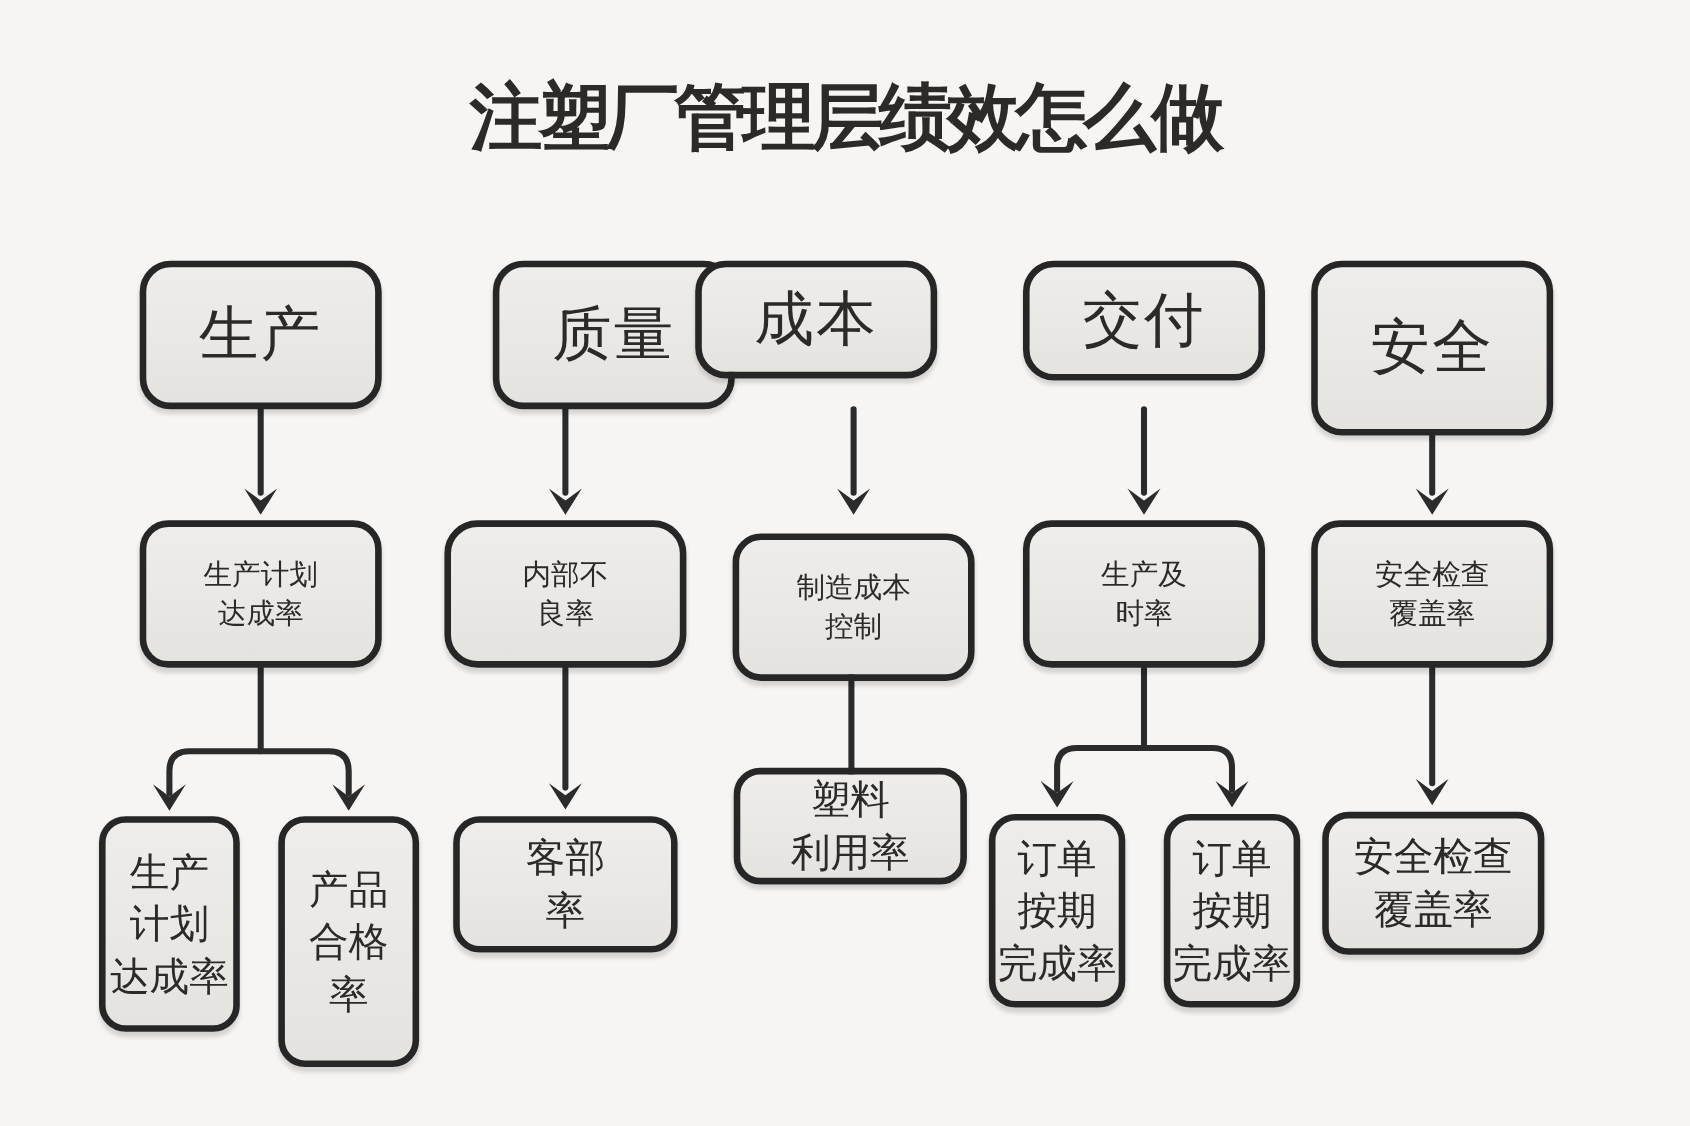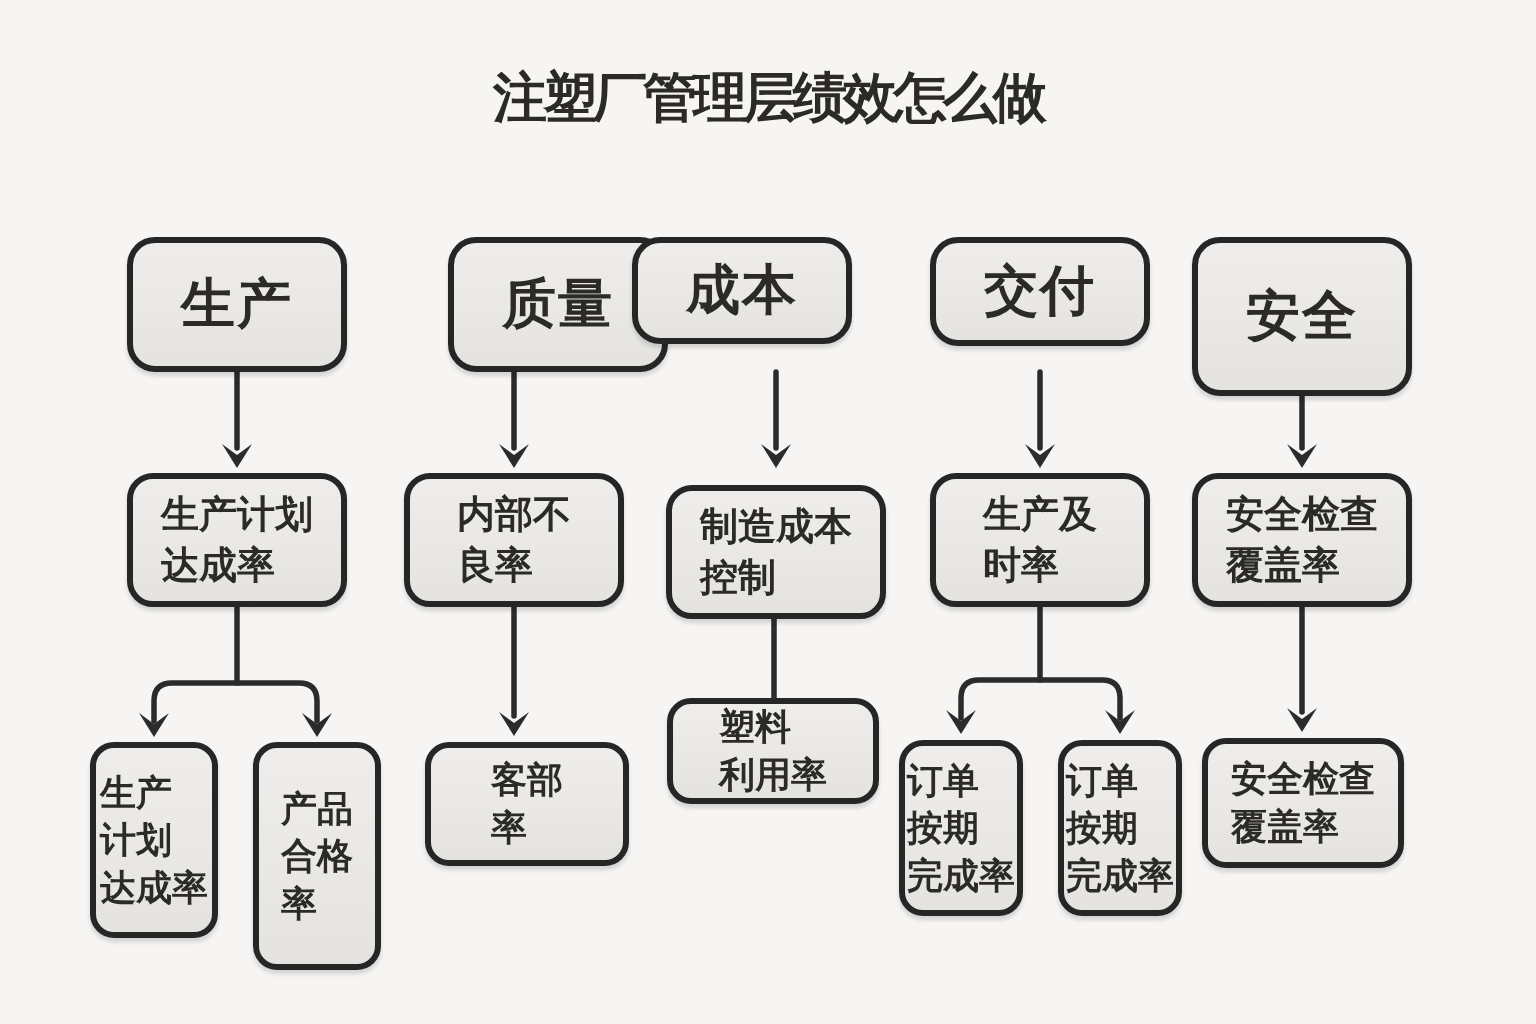--- a/index.html
+++ b/index.html
@@ -3,36 +3,36 @@
 <meta charset="utf-8">
 <style>
   html,body { margin:0; padding:0; background:#f6f5f3; }
   .canvas {
     position:relative; width:1536px; height:1024px;
     background:var(--bg,#f6f5f3); overflow:hidden;
     font-family:"Liberation Sans","DejaVu Sans",sans-serif;
   }
   .title {
     position:absolute; left:0; right:0; top:62px; margin:0;
-    text-align:center; font-size:54px; font-weight:900;
+    text-align:center; font-size:66px; font-weight:900;
     letter-spacing:-4px; color:var(--ink,#262522);
   }
   svg.wires { position:absolute; left:0; top:0; width:1536px; height:1024px; }
   .wire { stroke:var(--wire,#2b2b2b); stroke-width:5.5; fill:none; stroke-linecap:round; }
   .head { fill:var(--wire,#2b2b2b); stroke:none; }
   .node {
     position:absolute; box-sizing:border-box;
     background:linear-gradient(180deg,#eeedeb 0%, var(--fill,#e9e8e5) 55%, #e4e3e0 100%);
     border:6px solid var(--line,#262626);
     display:flex; align-items:center; justify-content:center;
-    font-weight:bold; color:var(--ink,#2b2a28);
+    text-align:center; font-weight:normal; color:var(--ink,#2b2a28);
     white-space:pre-line; box-shadow:0 4px 4px rgba(0,0,0,.14);
   }
   .r1 { border-radius:28px; font-size:54px; letter-spacing:2px; }
-  .r2 { border-radius:26px; font-size:38px; line-height:1.35; }
+  .r2 { border-radius:26px; font-size:26px; line-height:1.35; }
   .r3 { border-radius:24px; font-size:36px; line-height:1.32; }
 </style>
 </head>
 <body>
 
 <div class="canvas">
 
   <h1 class="title">注塑厂管理层绩效怎么做</h1>
 
   <svg class="wires" viewBox="0 0 1536 1024" xmlns="http://www.w3.org/2000/svg">
@@ -67,36 +67,36 @@
   </svg>
 
   <div class="node r1" style="left:127px; top:237px; width:220px; height:135px;">生产</div>
   <div class="node r1" style="left:404px; top:237px; width:220px; height:135px;margin-left:44px;">质量</div>
   <div class="node r1" style="left:632px; top:237px; width:220px; height:107px;">成本</div>
   <div class="node r1" style="left:930px; top:237px; width:220px; height:109px;">交付</div>
   <div class="node r1" style="left:1192px; top:237px; width:220px; height:159px;">安全</div>
 
   <div class="node r2" style="left:127px; top:473px; width:220px; height:134px;">生产计划
 达成率</div>
-  <div class="node r2" style="left:404px; top:473px; width:220px; height:134px;">内部不
+  <div class="node r2" style="left:404px; top:473px; width:220px; height:134px;border-radius:30px;">内部不
 良率</div>
   <div class="node r2" style="left:666px; top:473px; width:220px; height:134px;margin-top:12px;">制造成本
 控制</div>
   <div class="node r2" style="left:930px; top:473px; width:220px; height:134px;">生产及
 时率</div>
   <div class="node r2" style="left:1192px; top:473px; width:220px; height:134px;">安全检查
 覆盖率</div>
 
   <div class="node r3" style="left:90px; top:742px; width:128px; height:196px;">生产
 计划
 达成率</div>
   <div class="node r3" style="left:253px; top:742px; width:128px; height:228px;">产品
 合格
 率</div>
-  <div class="node r3" style="left:412px; top:742px; width:204px; height:124px;margin-left:13px;">客部
+  <div class="node r3" style="left:412px; top:742px; width:204px; height:124px;">客部
 率</div>
   <div class="node r3" style="left:667px; top:698px; width:212px; height:106px;">塑料
 利用率</div>
   <div class="node r3" style="left:899px; top:740px; width:124px; height:176px;">订单
 按期
 完成率</div>
   <div class="node r3" style="left:1058px; top:740px; width:124px; height:176px;">订单
 按期
 完成率</div>
   <div class="node r3" style="left:1202px; top:738px; width:202px; height:130px;">安全检查

